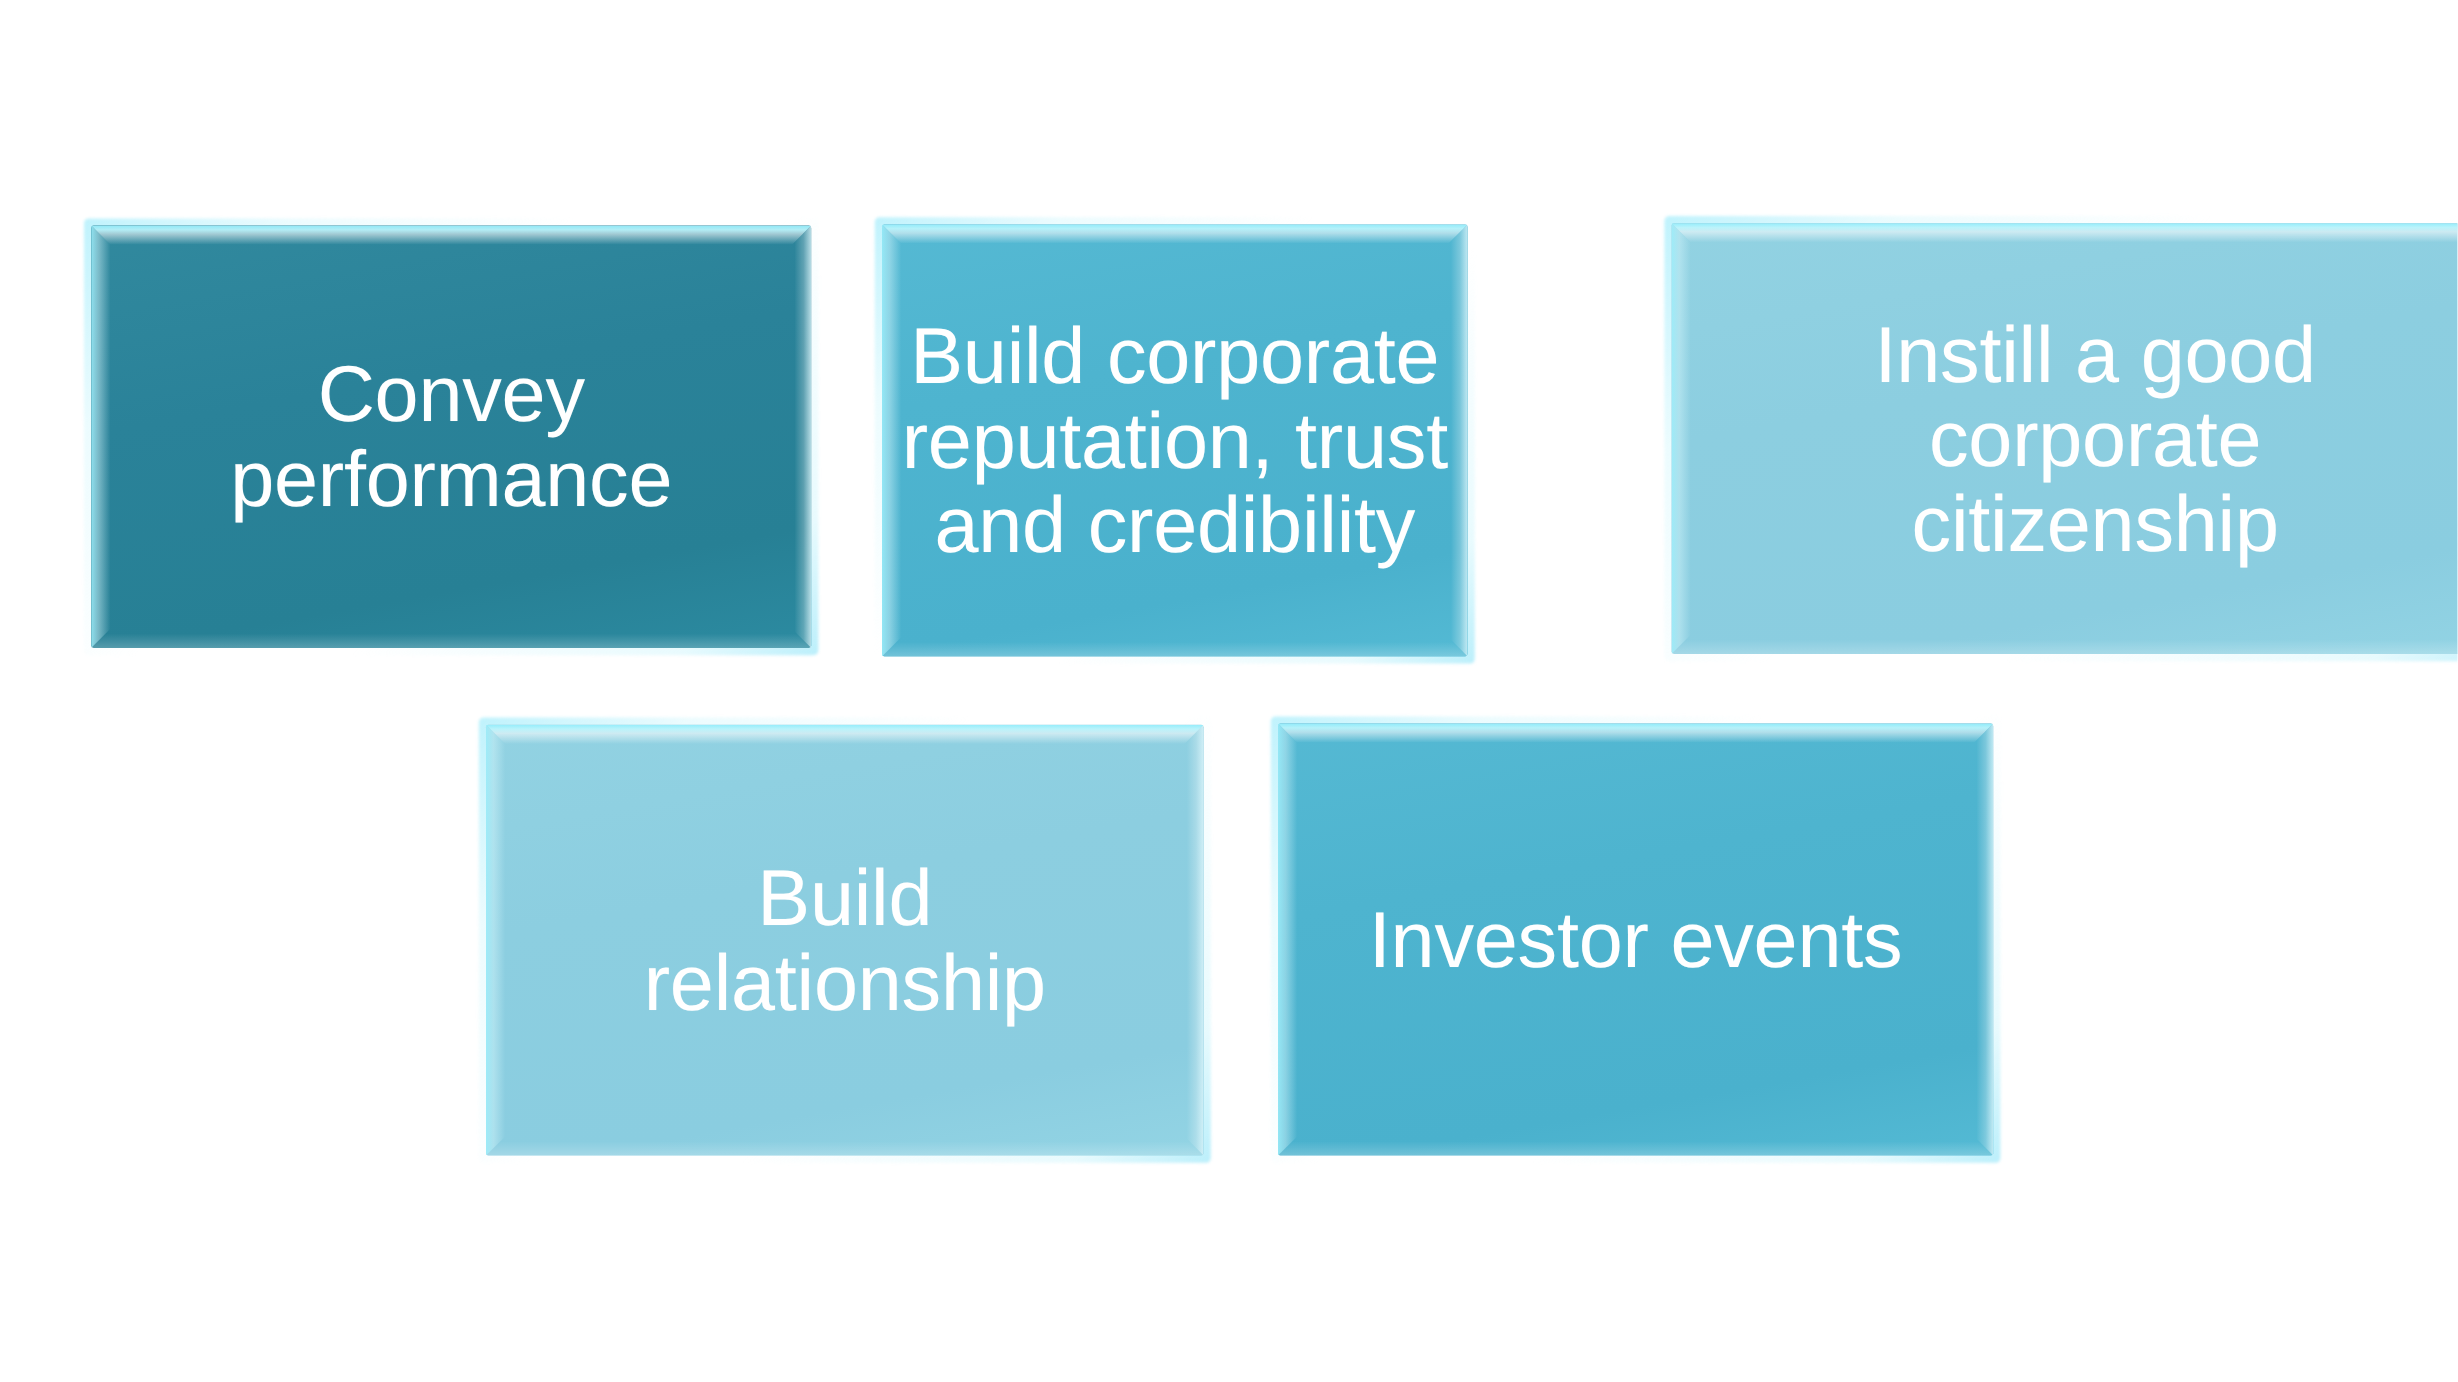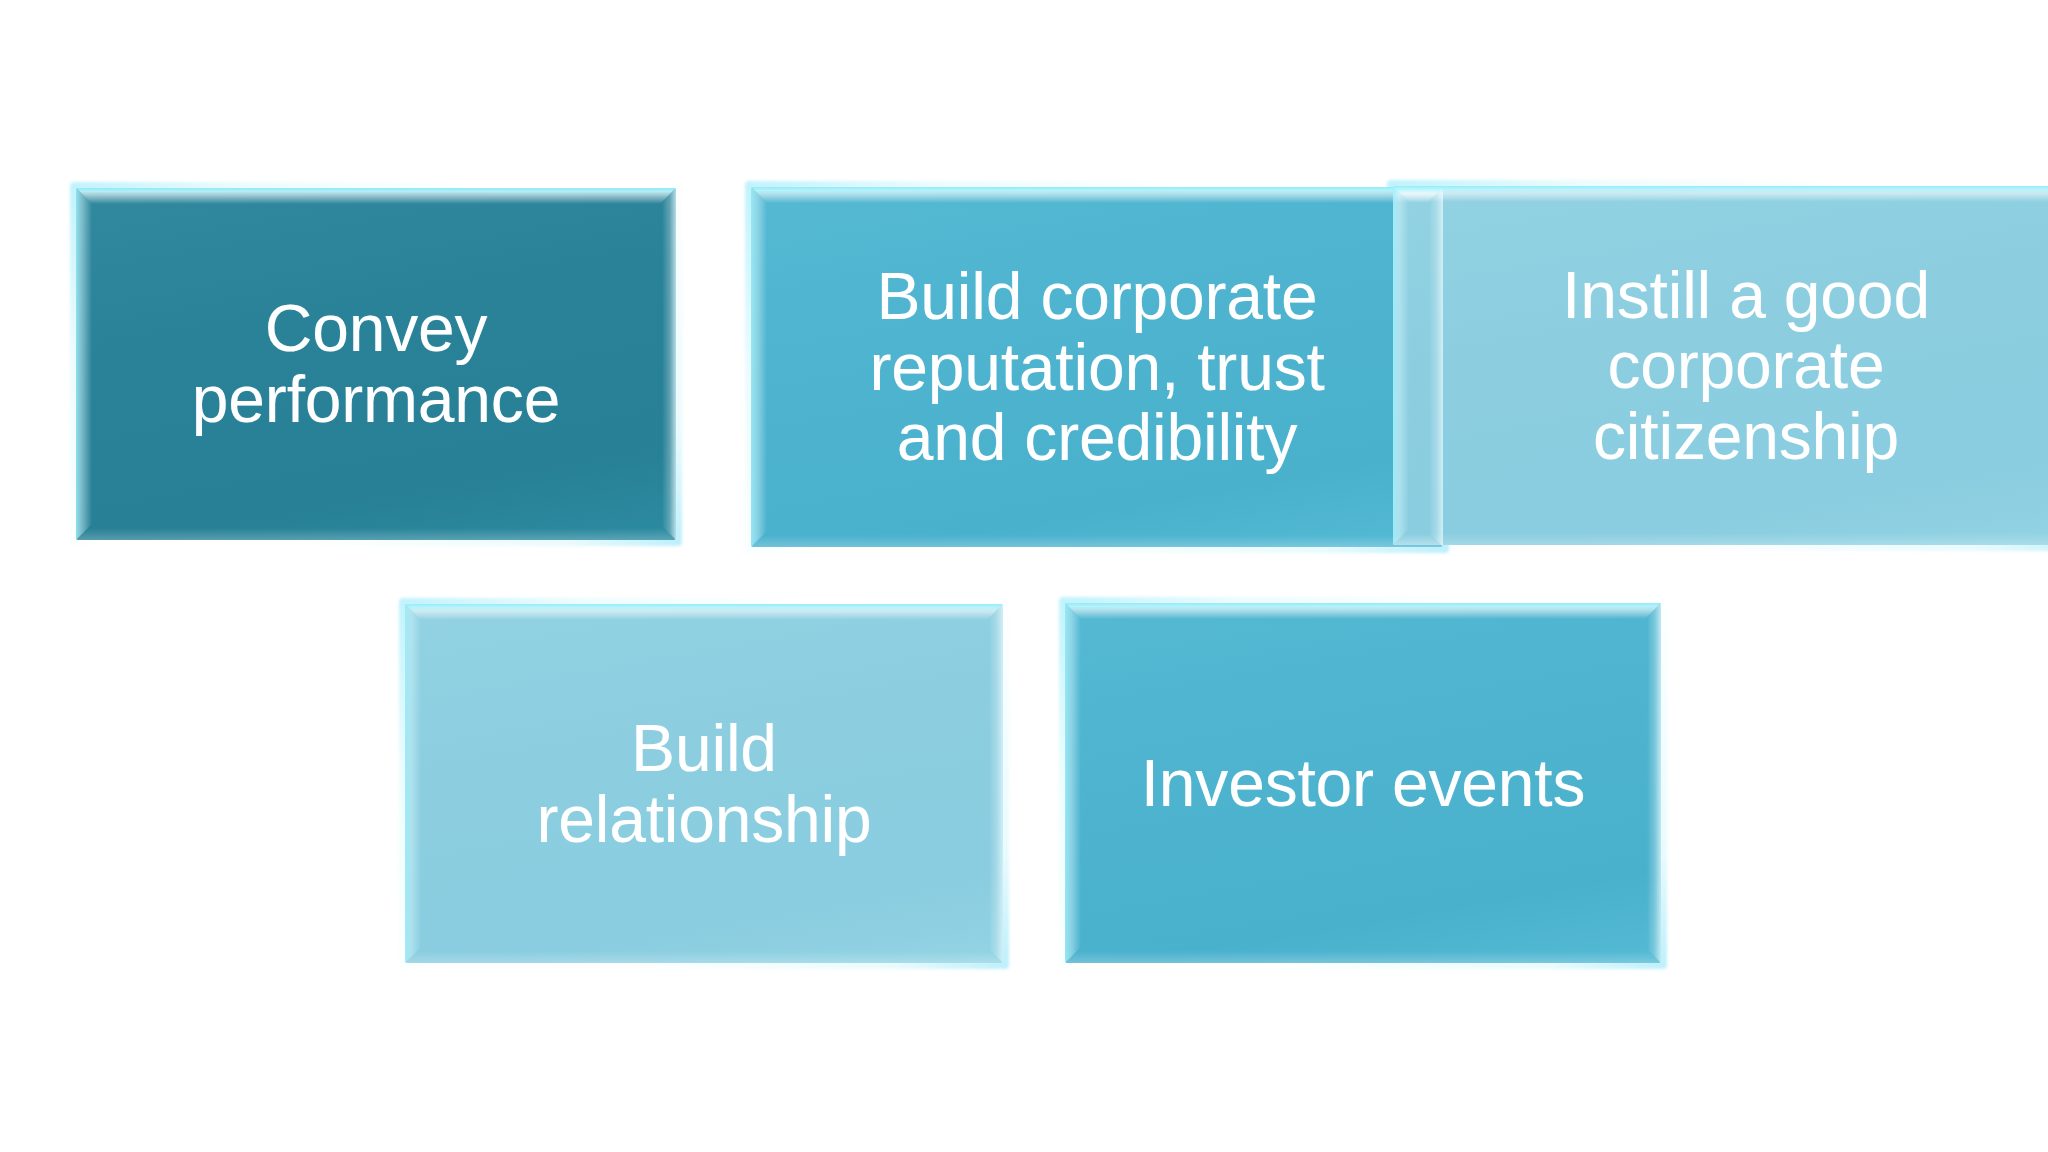--- a/index.html
+++ b/index.html
@@ -135,21 +135,21 @@
   <div class="box tint-dark" style="left:76px; top:188px; width:600px; height:352px;">
     <span class="face"></span>
     <span class="bevel-top"></span>
     <span class="bevel-left"></span>
     <span class="bevel-right"></span>
     <span class="bevel-bottom"></span>
     <span class="label" style="font-size:66px;">Convey
 performance</span>
   </div>
 
-  <div class="box tint-medium" style="left:735px; top:187px; width:692px; height:360px;margin-left:16px;">
+  <div class="box tint-medium" style="left:735px; top:187px; width:488px; height:360px;">
     <span class="face"></span>
     <span class="bevel-top"></span>
     <span class="bevel-left"></span>
     <span class="bevel-right"></span>
     <span class="bevel-bottom"></span>
     <span class="label" style="font-size:66px;">Build corporate
 reputation, trust
 and credibility</span>
   </div>
 

